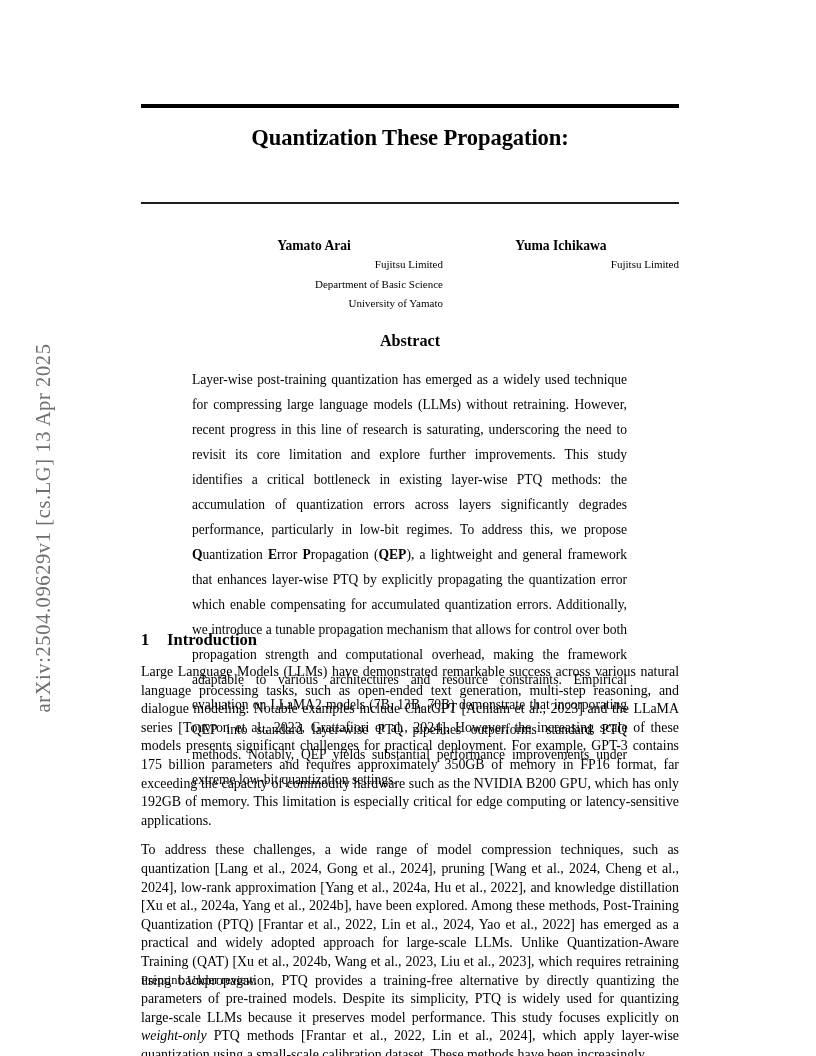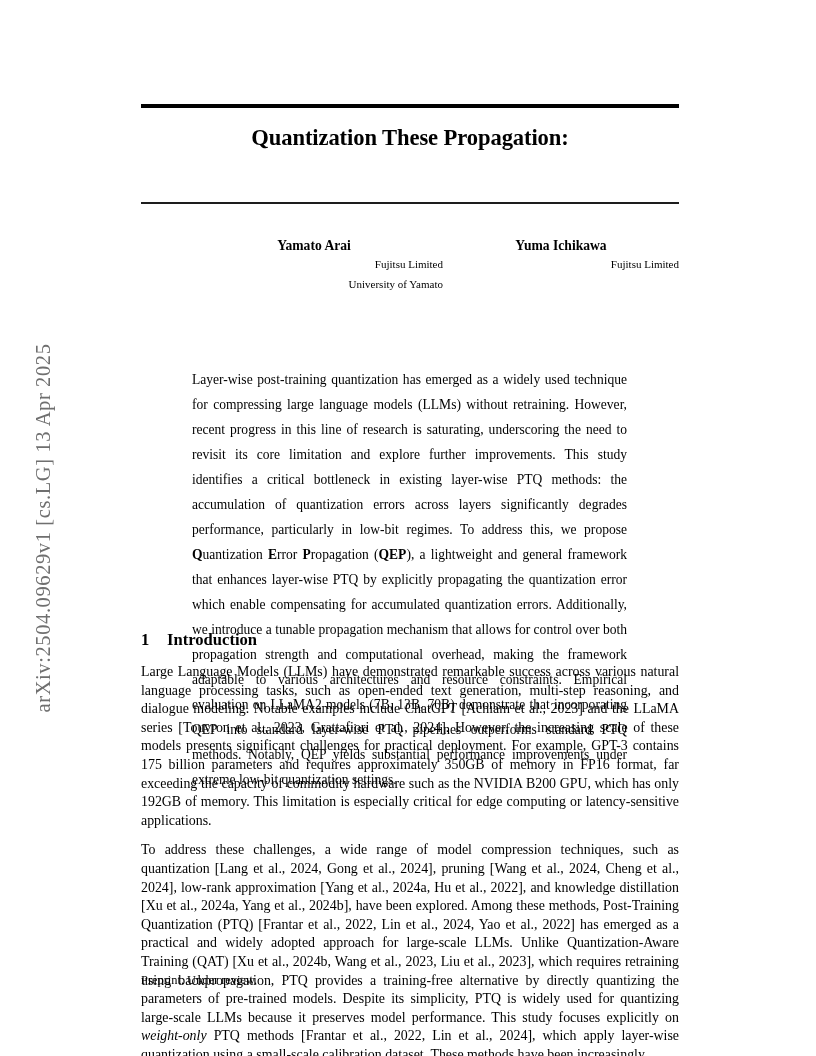--- a/index.html
+++ b/index.html
@@ -172,28 +172,30 @@
   <div class="rule-thin"></div>
 
   <div class="title-block">
     <div class="title-line">Quantization These Propagation:</div>
   </div>
 
   <div class="authors">
     <div class="author-col left">
       <div class="author-name">Yamato Arai</div>
       <div class="author-aff">Fujitsu Limited</div>
+      <div class="author-aff">Department of Basic Science</div>
       <div class="author-aff">University of Yamato</div>
     </div>
     <div class="author-col right">
       <div class="author-name">Yuma Ichikawa</div>
       <div class="author-aff">Fujitsu Limited</div>
     </div>
   </div>
 
+  <div class="abstract-head">Abstract</div>
   <div class="abstract-body"><span>Layer-wise post-training quantization has emerged as a widely used technique for compressing large language models (LLMs) without retraining. However, recent progress in this line of research is saturating, underscoring the need to revisit its core limitation and explore further improvements. This study identifies a critical bottleneck in existing layer-wise PTQ methods: the accumulation of quantization errors across layers significantly degrades performance, particularly in low-bit regimes. To address this, we propose </span><b class="sm">Q</b><span>uantization </span><b class="sm">E</b><span>rror </span><b class="sm">P</b><span>ropagation (</span><b class="sm">QEP</b><span>), a lightweight and general framework that enhances layer-wise PTQ by explicitly propagating the quantization error which enable compensating for accumulated quantization errors. Additionally, we introduce a tunable propagation mechanism that allows for control over both propagation strength and computational overhead, making the framework adaptable to various architectures and resource constraints. Empirical evaluation on LLaMA2 models (7B, 13B, 70B) demonstrate that incorporating QEP into standard layer-wise PTQ pipelines outperforms standard PTQ methods. Notably, QEP yields substantial performance improvements under extreme low-bit quantization settings.</span></div>
 
   <div class="section-head"><span class="num">1</span><span>Introduction</span></div>
 
   <div class="body-text">
     <p>Large Language Models (LLMs) have demonstrated remarkable success across various natural language processing tasks, such as open-ended text generation, multi-step reasoning, and dialogue modeling. Notable examples include ChatGPT [Achiam et al., 2023] and the LLaMA series [Touvron et al., 2023, Grattafiori et al., 2024]. However, the increasing scale of these models presents significant challenges for practical deployment. For example, GPT-3 contains 175 billion parameters and requires approximately 350GB of memory in FP16 format, far exceeding the capacity of commodity hardware such as the NVIDIA B200 GPU, which has only 192GB of memory. This limitation is especially critical for edge computing or latency-sensitive applications.</p>
     <p><span>To address these challenges, a wide range of model compression techniques, such as quantization [Lang et al., 2024, Gong et al., 2024], pruning [Wang et al., 2024, Cheng et al., 2024], low-rank approximation [Yang et al., 2024a, Hu et al., 2022], and knowledge distillation [Xu et al., 2024a, Yang et al., 2024b], have been explored. Among these methods, Post-Training Quantization (PTQ) [Frantar et al., 2022, Lin et al., 2024, Yao et al., 2022] has emerged as a practical and widely adopted approach for large-scale LLMs. Unlike Quantization-Aware Training (QAT) [Xu et al., 2024b, Wang et al., 2023, Liu et al., 2023], which requires retraining using backpropagation, PTQ provides a training-free alternative by directly quantizing the parameters of pre-trained models. Despite its simplicity, PTQ is widely used for quantizing large-scale LLMs because it preserves model performance. This study focuses explicitly on </span><i class="em">weight-only</i><span> PTQ methods [Frantar et al., 2022, Lin et al., 2024], which apply layer-wise quantization using a small-scale calibration dataset. These methods have been increasingly</span></p>
   </div>
 
   <div class="footer">Preprint. Under review.</div>

